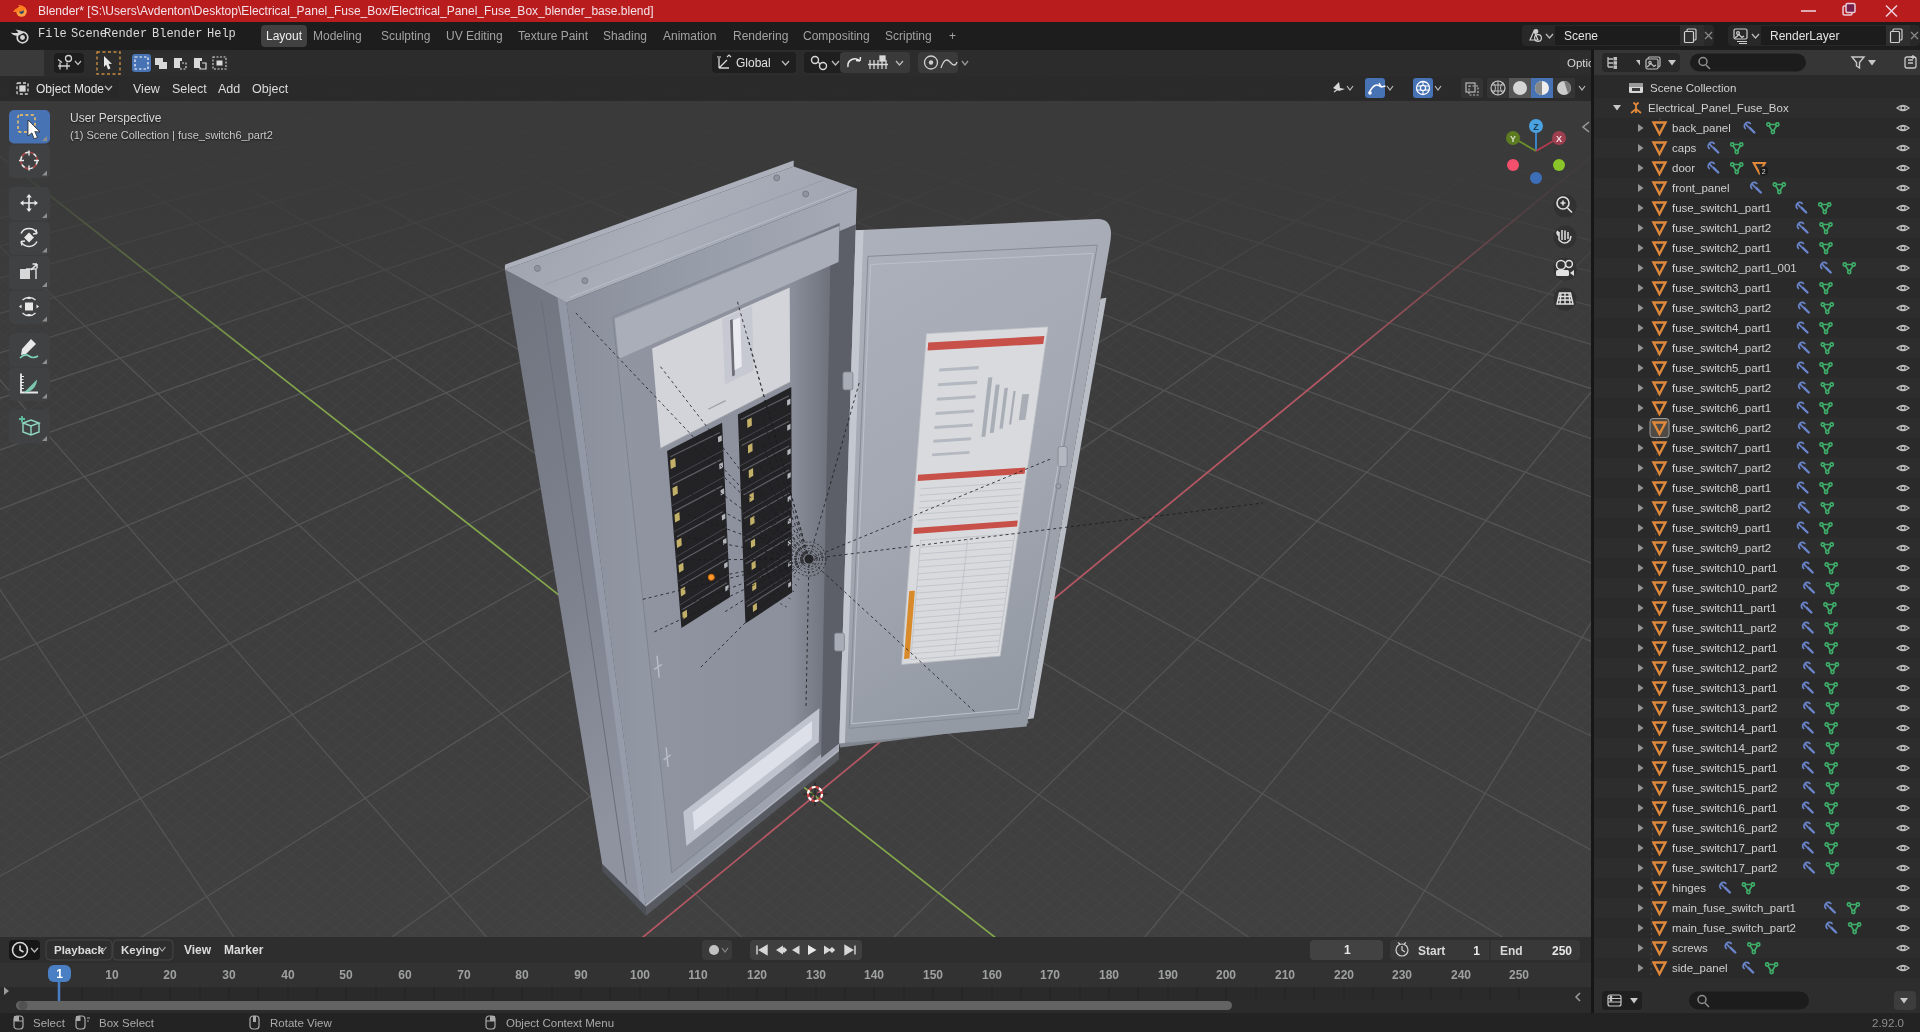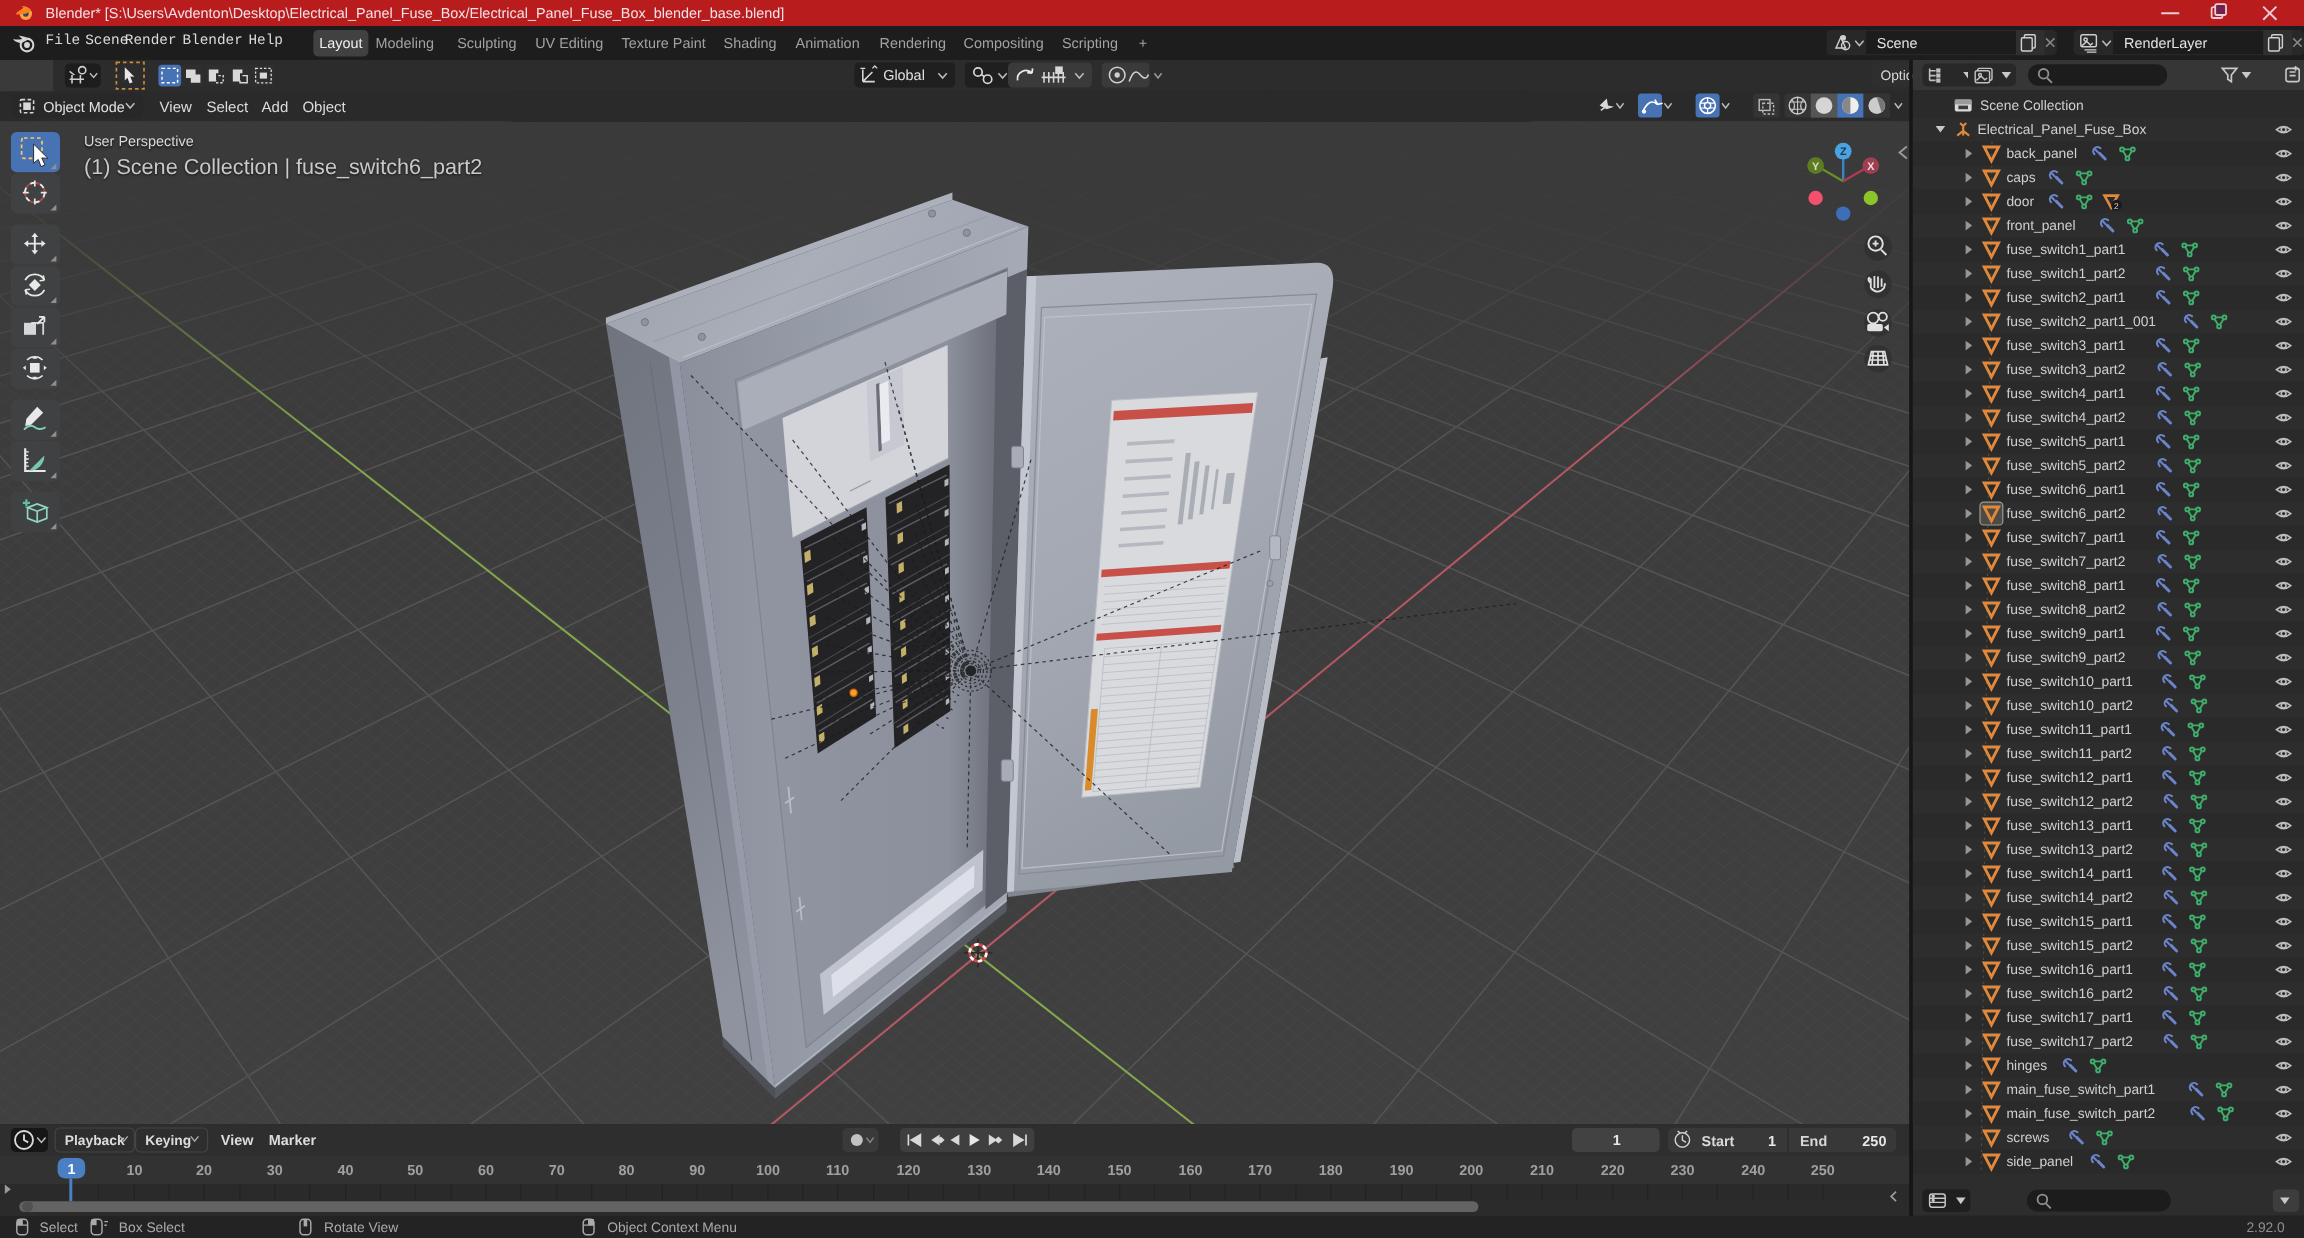--- a/index.html
+++ b/index.html
@@ -332,21 +332,21 @@
 </g>
 <circle cx="711.3" cy="527.3" r="3" fill="#ff9a30" stroke="#d06800" stroke-width="1"></circle>
 <g>
         <line x1="815" y1="732" x2="815" y2="756" stroke="#2b2b2b" stroke-width="1.4"></line>
         <line x1="803" y1="744" x2="827" y2="744" stroke="#2b2b2b" stroke-width="1.4"></line>
         <circle cx="815" cy="744" r="7" fill="none" stroke="#d84545" stroke-width="2.2"></circle>
         <circle cx="815" cy="744" r="7" fill="none" stroke="#ffffff" stroke-width="2.2" stroke-dasharray="3.7,3.7"></circle>
       </g>
     </svg>
 <div style="position:absolute;left:70px;top:61px;color:#d8d8d8;font-size:12px;text-shadow:0 1px 2px rgba(0,0,0,0.7)">User Perspective</div>
-<div style="position:absolute;left:70px;top:79px;color:#c9c9c9;font-size:18px;text-shadow:0 1px 2px rgba(0,0,0,0.7)">(1) Scene Collection | fuse_switch6_part2</div>
+<div style="position:absolute;left:70px;top:79px;color:#c9c9c9;font-size:11px;text-shadow:0 1px 2px rgba(0,0,0,0.7)">(1) Scene Collection | fuse_switch6_part2</div>
 <svg class="abs" style="left:9px;top:60px" width="41" height="334">
       <rect x="0" y="0" width="41" height="33.5" rx="5" fill="#4772b3"></rect>
       <path d="M 38 31 L 38 26 L 33 31 Z" fill="#8f8f8f"></path>
       <rect x="0" y="34.5" width="41" height="33.5" rx="5" fill="#404142"></rect>
       <path d="M 38 65.5 L 38 60.5 L 33 65.5 Z" fill="#8f8f8f"></path>
       <rect x="0" y="77" width="41" height="33.5" rx="5" fill="#404142"></rect>
       <path d="M 38 108 L 38 103 L 33 108 Z" fill="#8f8f8f"></path>
       <rect x="0" y="111.5" width="41" height="33.5" rx="5" fill="#404142"></rect>
       <path d="M 38 142.5 L 38 137.5 L 33 142.5 Z" fill="#8f8f8f"></path>
       <rect x="0" y="146" width="41" height="33.5" rx="5" fill="#404142"></rect>

